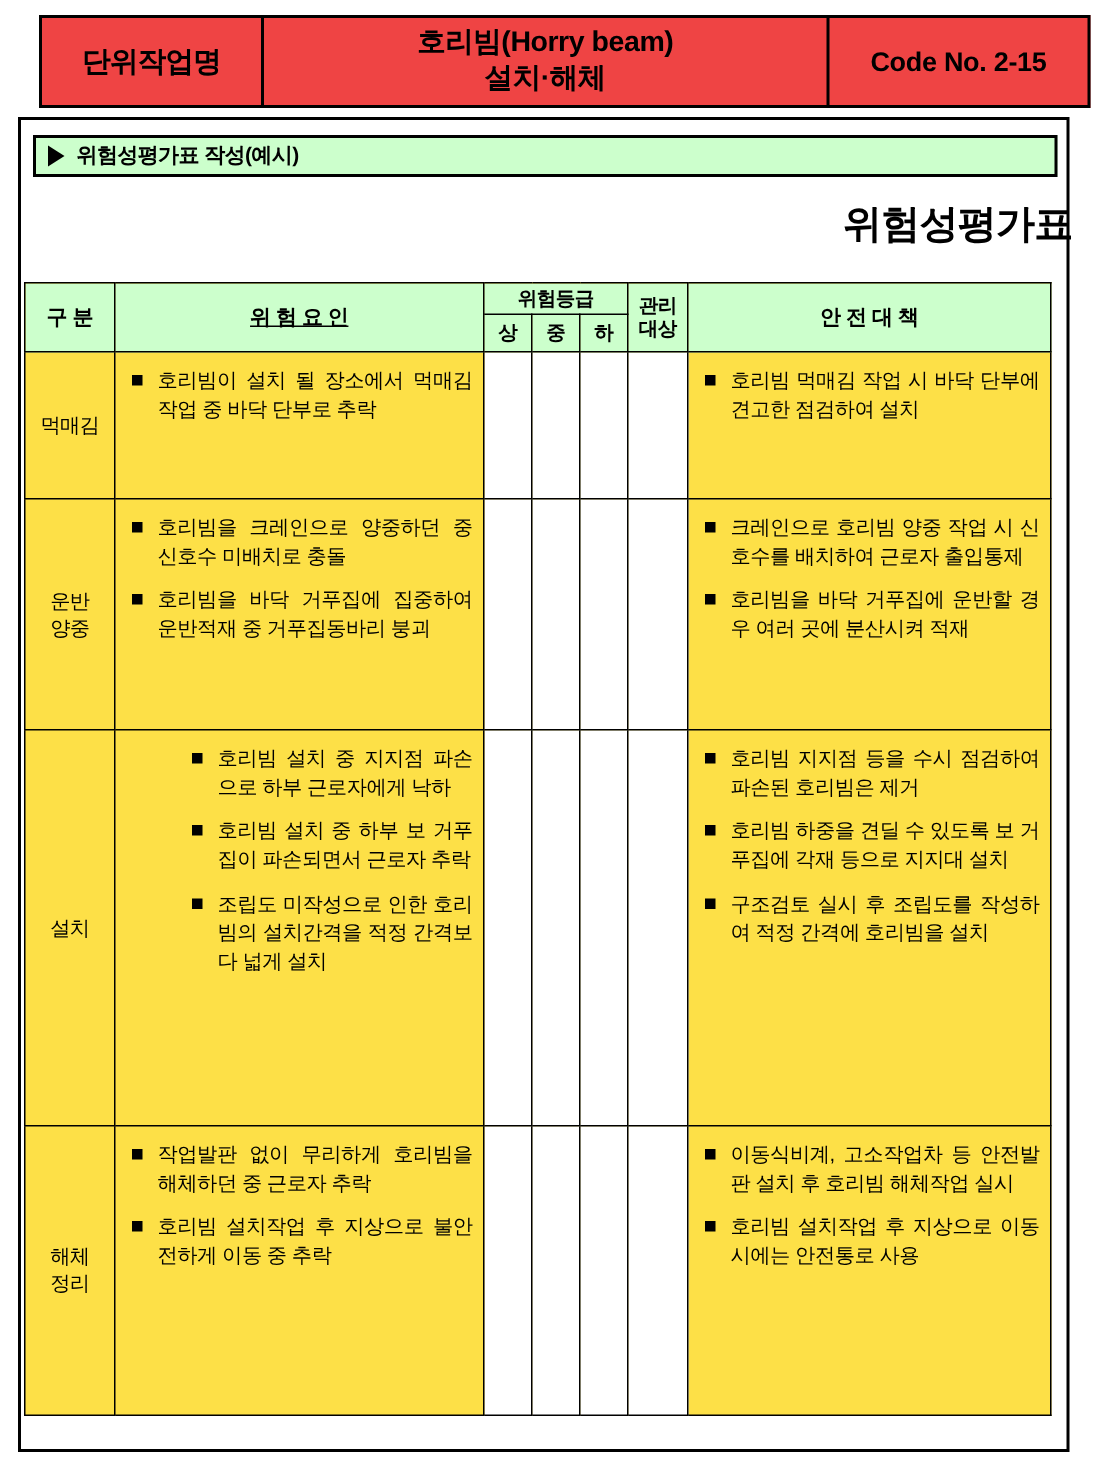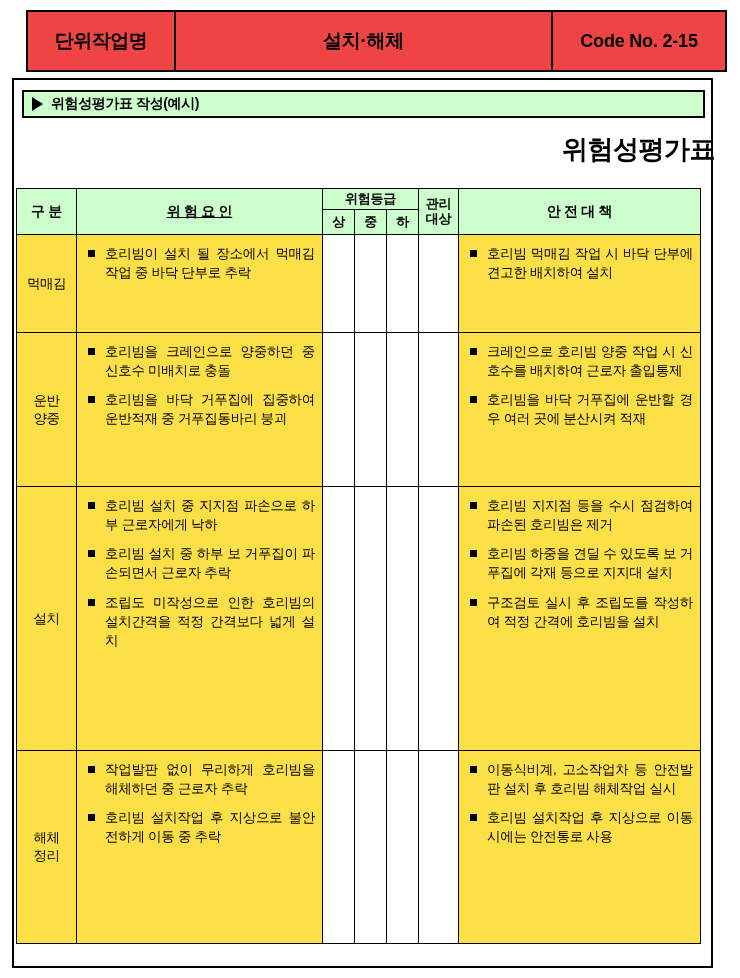--- a/index.html
+++ b/index.html
@@ -197,20 +197,21 @@
 </style>
 </head>
 <body>
 
 <div class="page">
 
   <div class="title-bar">
     <div class="title-cell title-cell-1">단위작업명</div>
     <div class="title-cell title-cell-2">
       <div>
+        <span class="title-l2">호리빔(Horry beam)</span>
         <span class="title-l2">설치·해체</span>
       </div>
     </div>
     <div class="title-cell title-cell-3">Code No. 2-15</div>
   </div>
 
   <div class="body-frame">
 
     <div class="section-banner">
       <span class="banner-arrow"></span>
@@ -253,21 +254,21 @@
               <ul class="bullets">
                 <li>호리빔이 설치 될 장소에서 먹매김 작업 중 바닥 단부로 추락</li>
               </ul>
             </td>
             <td class="grade-cell cat"></td>
             <td class="grade-cell cat"></td>
             <td class="grade-cell cat"></td>
             <td class="grade-cell cat"></td>
             <td style="vertical-align: top;">
               <ul class="bullets">
-                <li>호리빔 먹매김 작업 시 바닥 단부에 견고한 배치하여 설치</li>
+                <li>호리빔 먹매김 작업 시 바닥 단부에 견고한 점검하여 설치</li>
               </ul>
             </td>
           </tr>
           <tr style="height: 154px;">
             <td class="cat"><span>운반</span><br><span>양중</span></td>
             <td style="vertical-align: top;">
               <ul class="bullets">
                 <li>호리빔을 크레인으로 양중하던 중 신호수 미배치로 충돌</li>
                 <li>호리빔을 바닥 거푸집에 집중하여 운반적재 중 거푸집동바리 붕괴</li>
               </ul>
@@ -278,21 +279,21 @@
             <td class="grade-cell cat"></td>
             <td style="vertical-align: top;">
               <ul class="bullets">
                 <li>크레인으로 호리빔 양중 작업 시 신호수를 배치하여 근로자 출입통제</li>
                 <li>호리빔을 바닥 거푸집에 운반할 경우 여러 곳에 분산시켜 적재</li>
               </ul>
             </td>
           </tr>
           <tr style="height: 264px;">
             <td class="cat"><span>설치</span></td>
-            <td style="vertical-align: top;">
+            <td style="vertical-align: top; padding-left: 40px;">
               <ul class="bullets">
                 <li>호리빔 설치 중 지지점 파손으로 하부 근로자에게 낙하</li>
                 <li>호리빔 설치 중 하부 보 거푸집이 파손되면서 근로자 추락</li>
                 <li>조립도 미작성으로 인한 호리빔의 설치간격을 적정 간격보다 넓게 설치</li>
               </ul>
             </td>
             <td class="grade-cell cat"></td>
             <td class="grade-cell cat"></td>
             <td class="grade-cell cat"></td>
             <td class="grade-cell cat"></td>

